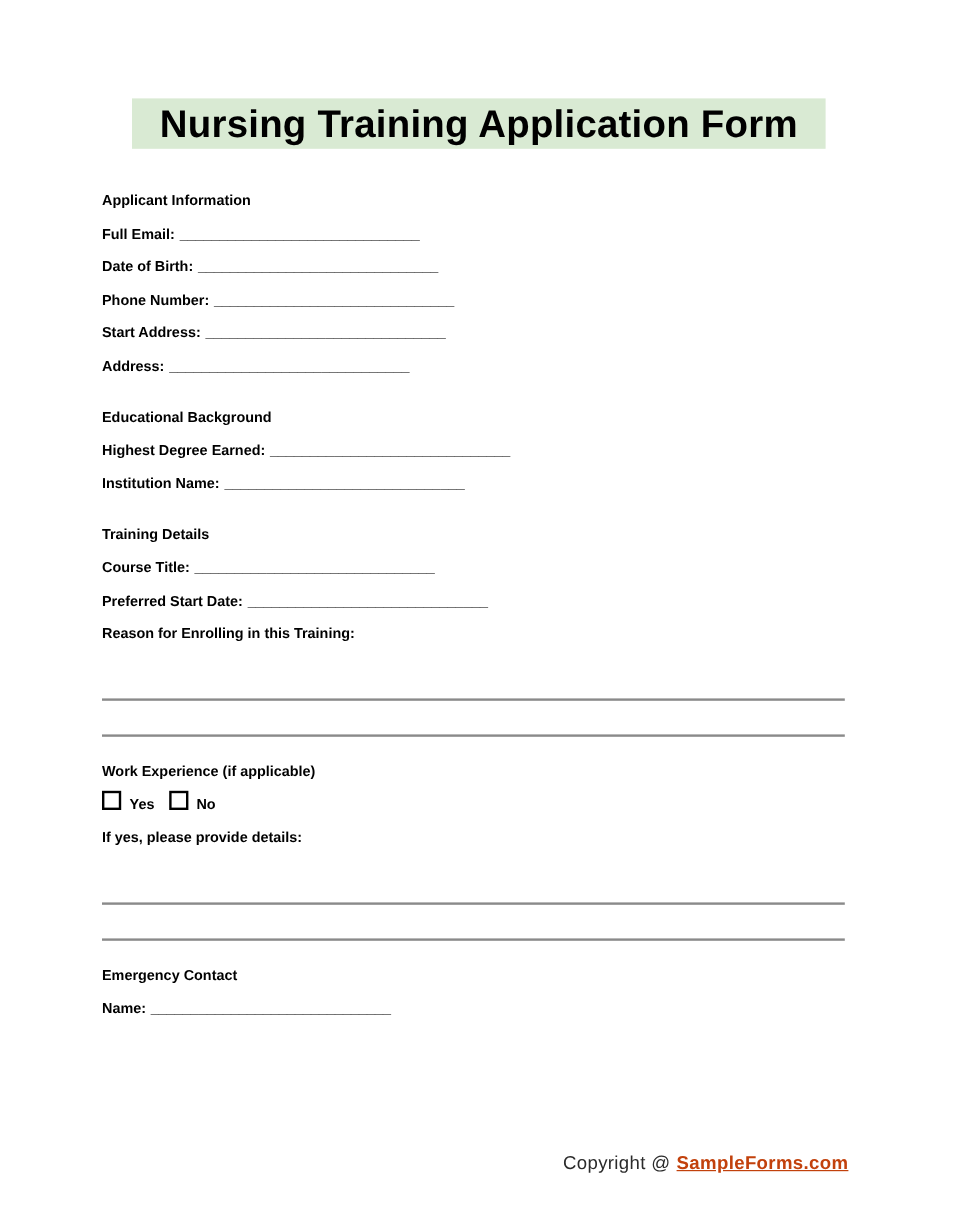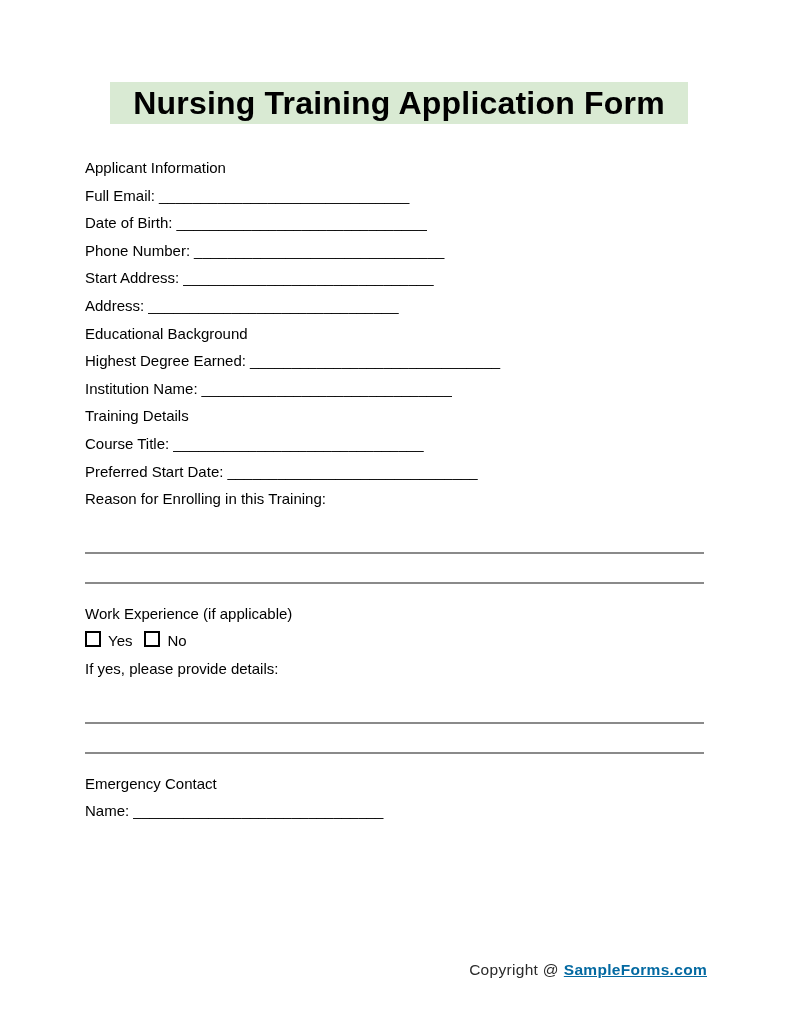--- a/index.html
+++ b/index.html
@@ -17,26 +17,26 @@
     display: inline-block;
     background: #d9ead3;
     font-size: 32px;
     font-weight: 700;
     line-height: 42px;
     padding: 0 23px;
     letter-spacing: 0.2px;
   }
   .content {
     margin: 30px 94px 0 85px;
-    font-size: 15px;
-    font-weight: 400;
+    font-size: 12px;
+    font-weight: 700;
     line-height: 27.6px;
   }
   .content p { margin: 0; }
-  .sec-head.gap-above { }
+  .sec-head.gap-above { margin-top: 15px; }
   .sec-head.after-rules { margin-top: 16px; }
   .blank { margin-left: 4px; white-space: nowrap; }
   .rules { margin-top: 12px; }
   .rule { height: 27.5px; border-bottom: 2px solid #8a8a8a; }
   .gap-above { margin-top: 15px; }
   .checkbox {
     display: inline-block;
     width: 12px;
     height: 12px;
     border: 2px solid #000000;
@@ -48,21 +48,21 @@
   .footer {
     position: absolute;
     top: 961px;
     right: 91px;
     font-size: 15.5px;
     font-weight: 400;
     color: #2b2b2b;
     letter-spacing: 0.3px;
   }
   .footer-link {
-    color: #0369a1;
+    color: #c2410c;
     font-weight: 700;
     text-decoration: underline;
     margin-left: 5px;
     cursor: pointer;
   }
 </style>
 </head>
 <body>
 
 <div class="page">

